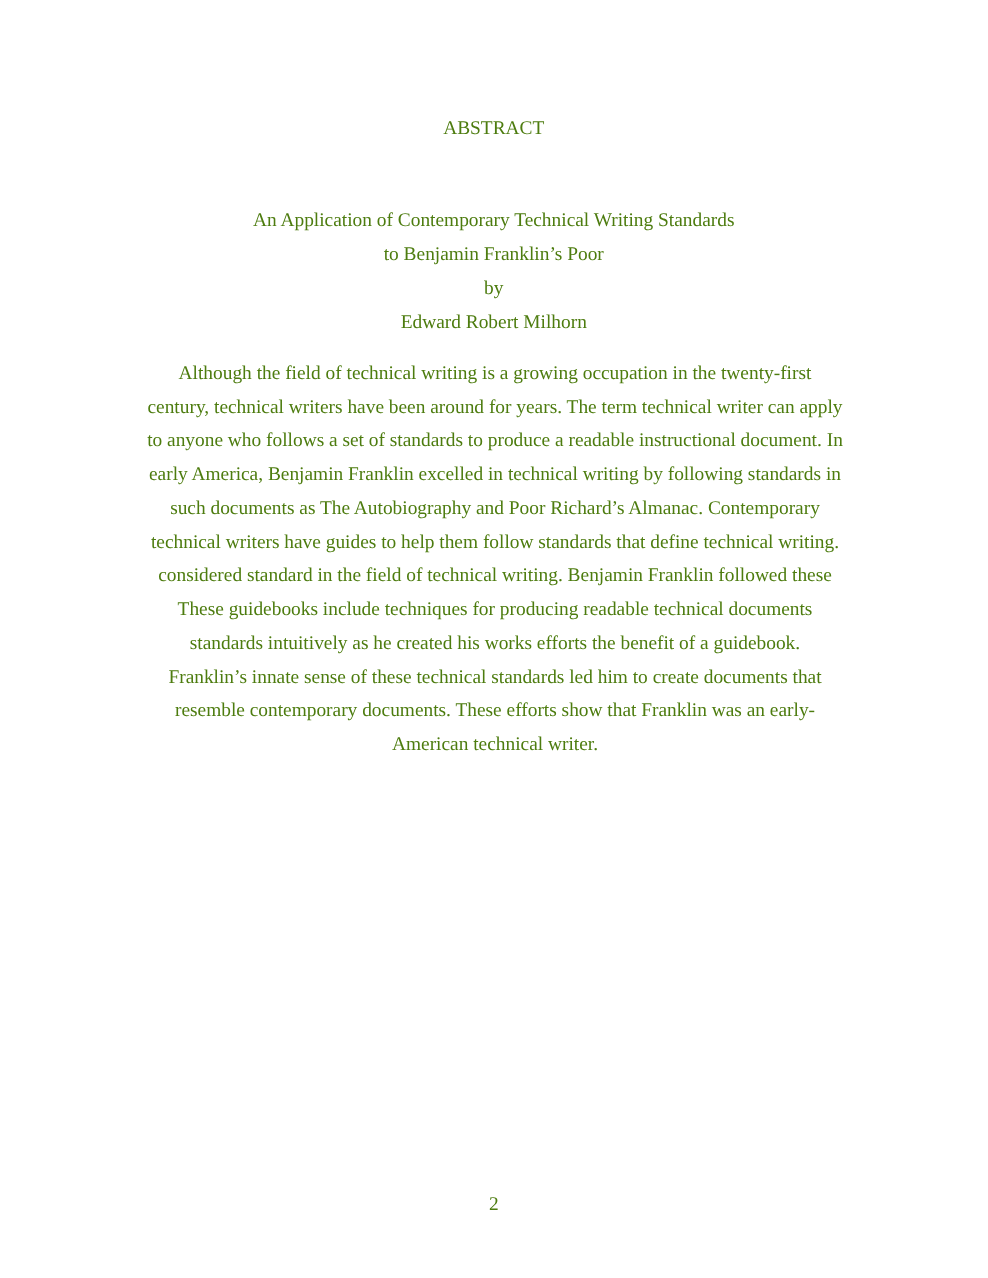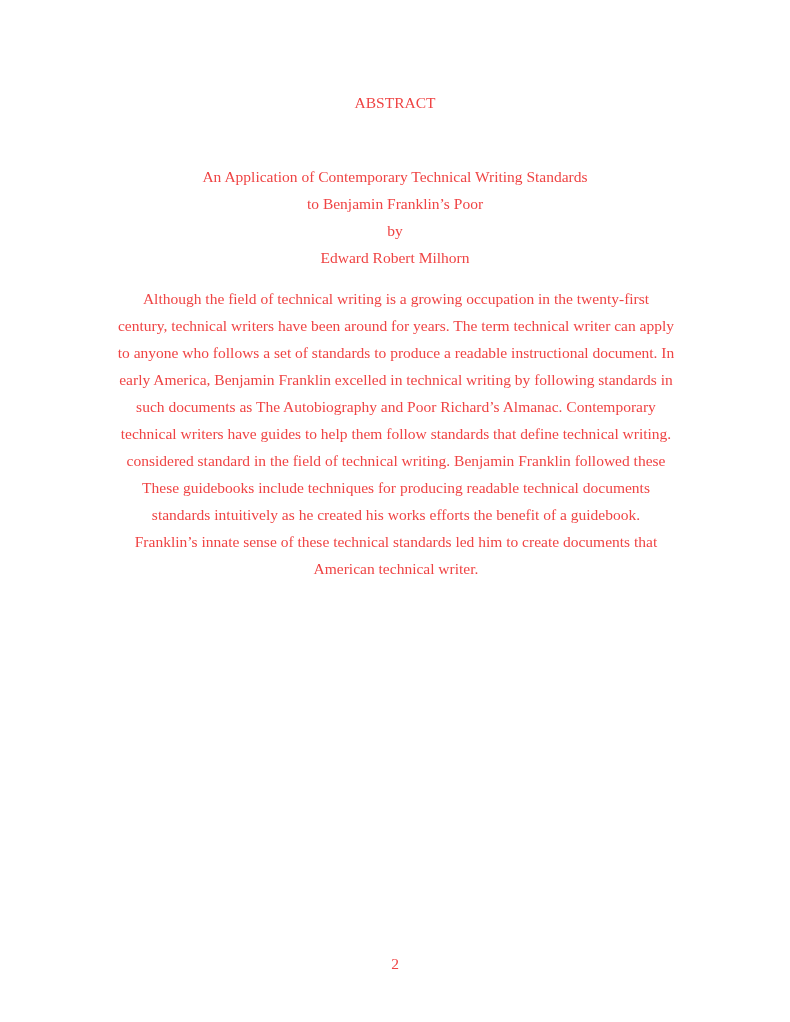--- a/index.html
+++ b/index.html
@@ -6,21 +6,21 @@
     margin: 0;
     padding: 0;
     background: #ffffff;
   }
   .page {
     position: relative;
     width: 790px;
     height: 1022px;
     background: #ffffff;
     font-family: "Liberation Serif", serif;
-    color: #ef4444;
+    color: #4d7c0f;
     font-size: 15.5px;
     overflow: hidden;
   }
   .centered {
     position: absolute;
     left: 0;
     width: 790px;
     text-align: center;
     line-height: 27px;
     white-space: nowrap;
@@ -66,18 +66,19 @@
       <div class="para-line"><span>Although the field of technical writing is a growing occupation in the twenty-first</span></div>
       <div class="para-line"><span>century, technical writers have been around for years. The term technical writer can apply</span></div>
       <div class="para-line"><span>to anyone who follows a set of standards to produce a readable instructional document. In</span></div>
       <div class="para-line"><span>early America, Benjamin Franklin excelled in technical writing by following standards in</span></div>
       <div class="para-line"><span>such documents as </span><span class="italic">The Autobiography</span><span> and </span><span class="italic">Poor Richard’s Almanac.</span><span> Contemporary</span></div>
       <div class="para-line"><span>technical writers have guides to help them follow standards that define technical writing.</span></div>
       <div class="para-line"><span>considered standard in the field of technical writing. Benjamin Franklin followed these</span></div>
       <div class="para-line"><span>These guidebooks include techniques for producing readable technical documents</span></div>
       <div class="para-line"><span>standards intuitively as he created his works efforts the benefit of a guidebook.</span></div>
       <div class="para-line"><span>Franklin’s innate sense of these technical standards led him to create documents that</span></div>
+      <div class="para-line"><span>resemble contemporary documents. These efforts show that Franklin was an early-</span></div>
       <div class="para-line"><span>American technical writer.</span></div>
     </div>
 
   <div class="centered page-number">2</div>
 
 </div>
 
 </body></html>

